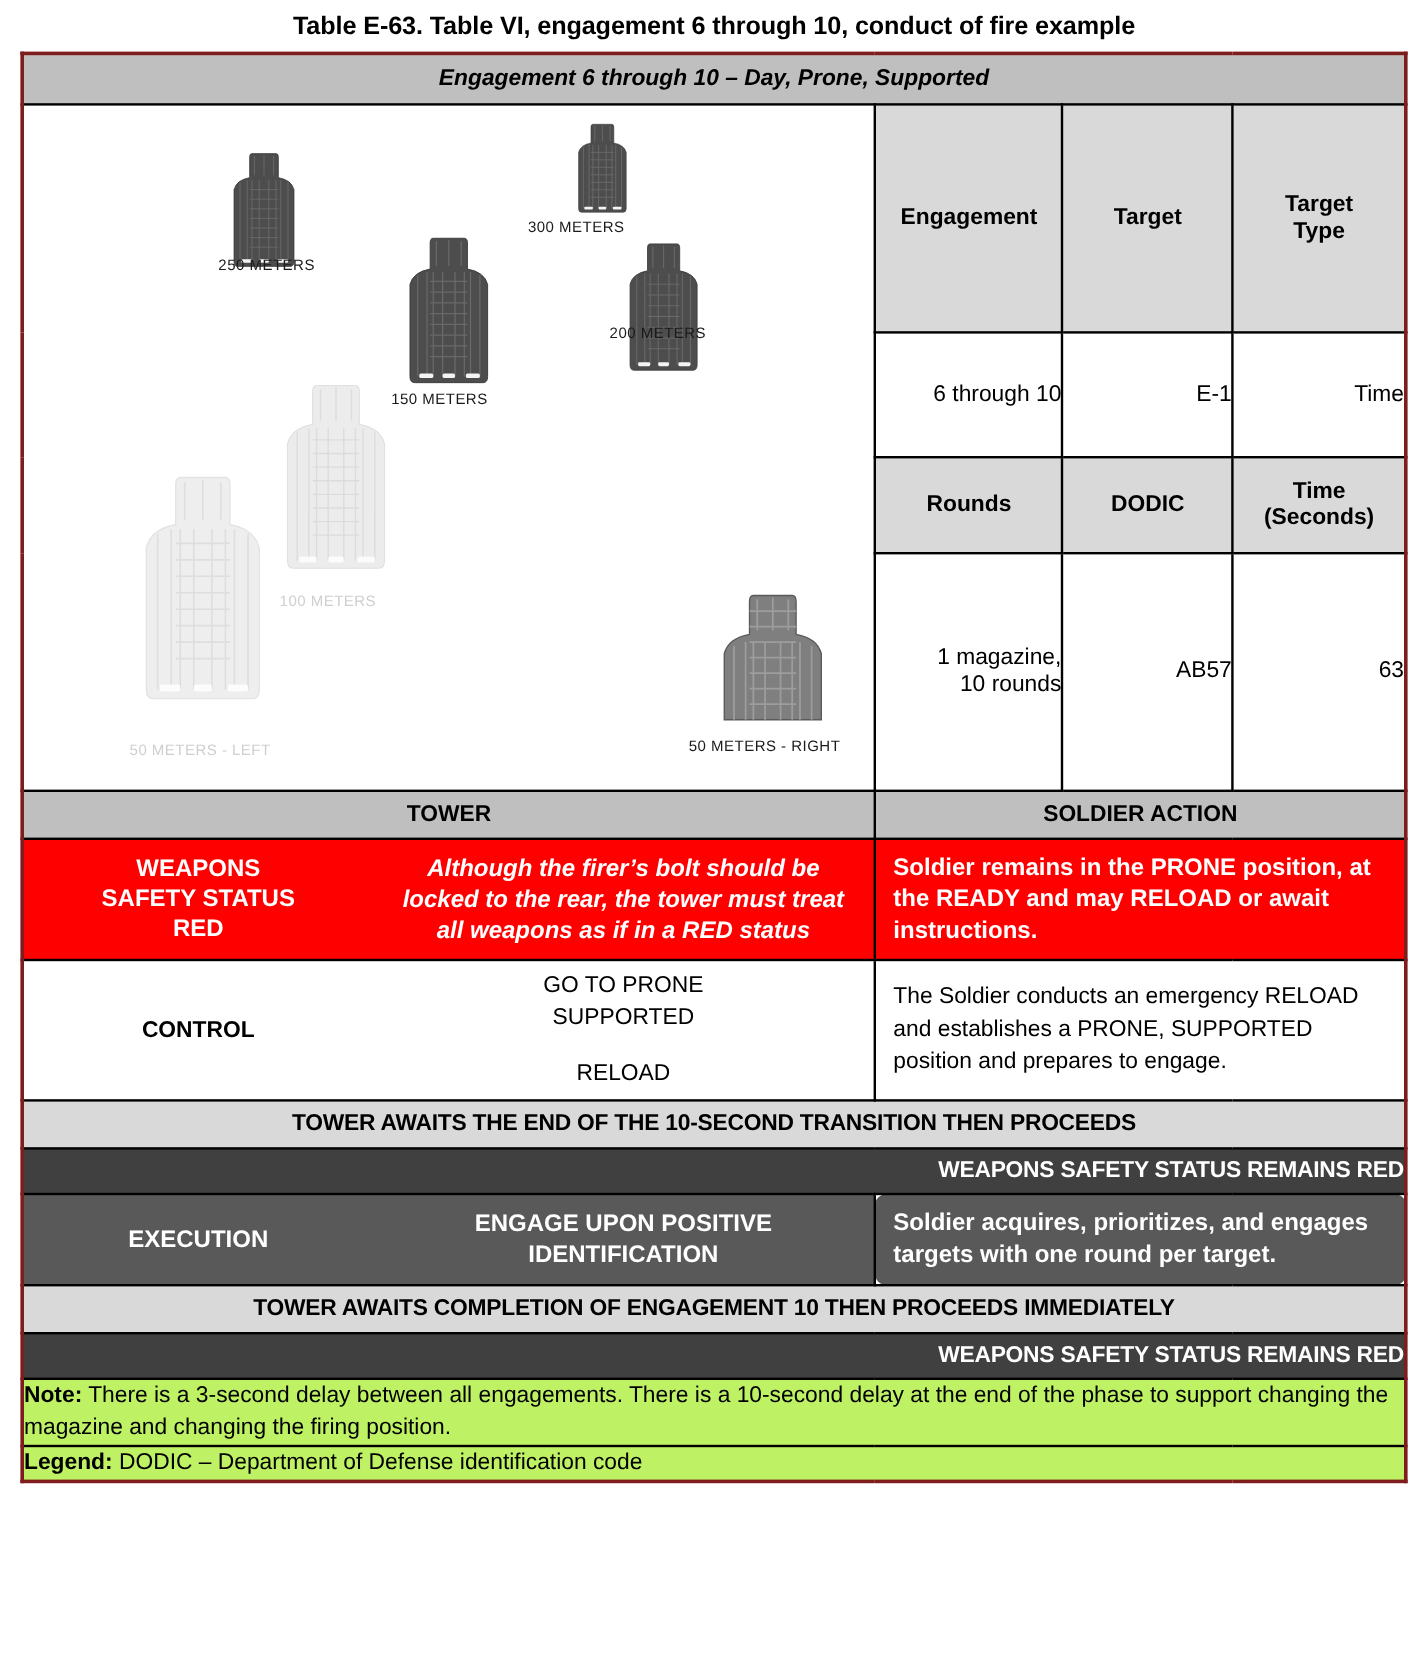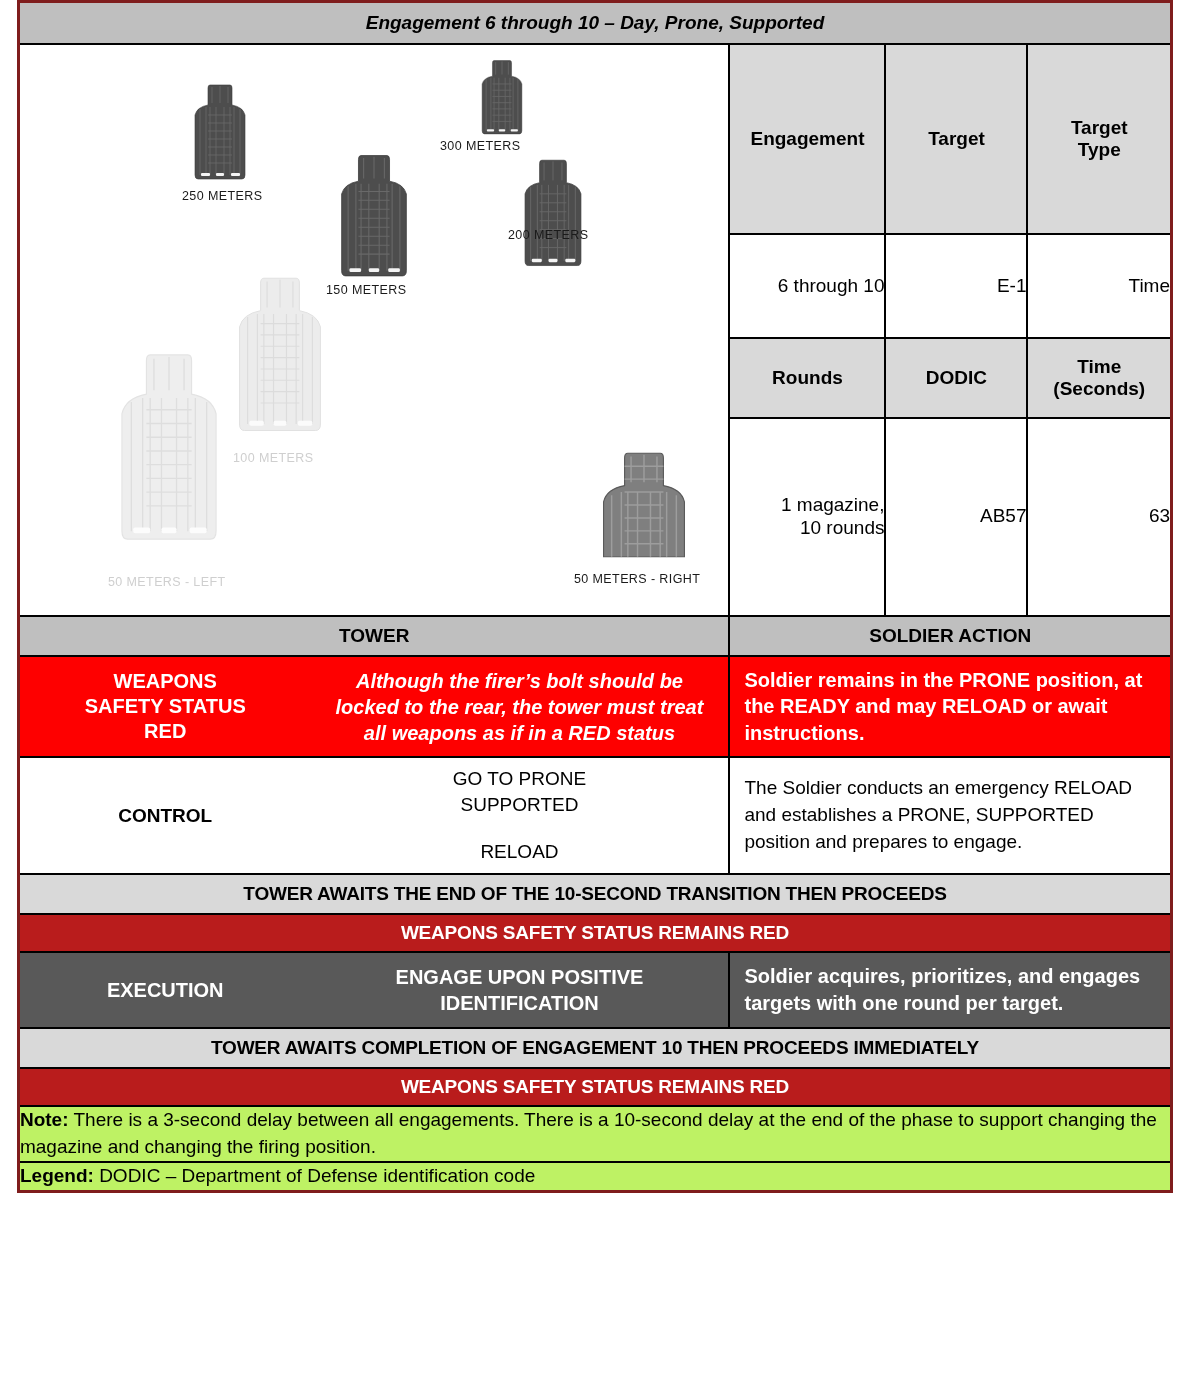--- a/index.html
+++ b/index.html
@@ -75,23 +75,23 @@
   .greybar{
     background:#d9d9d9;
     text-align:center;
     font-weight:bold;
     font-size:20px;
     height:38px;
     letter-spacing:-0.2px;
   }
   
   .redbar{
-    background:#b91c1c;
+    background:#404040;
     color:#fff;
-    text-align:center;
+    text-align:right;
     font-weight:bold;
     font-size:20px;
     height:36px;
     letter-spacing:-0.2px;
     margin-left:16px;
   }
 
   
   .redcell{background:#fe0000;color:#fff;margin-top:48px;}
   .redcell.lbl{font-weight:bold;text-align:center;font-size:20px;line-height:1.25;padding:10px 4px;}
@@ -100,21 +100,21 @@
 
   
   .wcell.lbl{font-weight:bold;text-align:center;font-size:19px;padding:8px 4px;}
   .wcell.mid{text-align:center;font-size:19px;line-height:1.35;padding:8px 10px;}
   .wcell.act{text-align:left;font-size:19px;line-height:1.42;padding:8px 14px;}
 
   
   .dcell{background:#595959;color:#fff;}
   .dcell.lbl{font-weight:bold;text-align:center;font-size:20px;padding:10px 4px;}
   .dcell.mid{font-weight:bold;text-align:center;font-size:20px;line-height:1.3;padding:10px 10px;}
-  .dcell.act{font-weight:bold;text-align:left;font-size:20px;line-height:1.35;padding:10px 14px;}
+  .dcell.act{font-weight:bold;text-align:left;font-size:20px;line-height:1.35;padding:10px 14px;border-radius:10px;}
 
   
   .note{
     font-size:19px;line-height:1.42;text-align:left;padding:8px 10px 9px 10px;background:#bef264;margin-top:10px;
   }
   .note b{font-weight:bold;}
 
   
   .rangecell{background:#fff;padding:0;vertical-align:top;}
   .range{position:relative;width:100%;height:570px;overflow:hidden;}
@@ -127,20 +127,21 @@
     letter-spacing:0.4px;
     white-space:nowrap;
     font-family:"Liberation Sans", sans-serif;
   }
 </style>
 </head>
 <body>
 
 <div class="page">
 
+  <div class="caption">Table E-63. Table VI, engagement 6 through 10, conduct of fire example</div>
 
   <table class="tbl">
     <colgroup>
       <col style="width:292px">
       <col style="width:419px">
       <col style="width:156px">
       <col style="width:142px">
       <col style="width:144px">
     </colgroup>
 
@@ -164,21 +165,21 @@
                 <path d="M24 24 v68 M30 24 v68 M38 24 v68 M44 24 v68"></path>
                 <path d="M22 32 h24 M22 40 h24 M22 48 h24 M22 56 h24 M22 64 h24 M22 72 h24 M22 80 h24"></path>
               </g>
               <g fill="#f4f4f4">
                 <rect x="15" y="90" width="9" height="3" rx="1"></rect>
                 <rect x="30" y="90" width="8" height="3" rx="1"></rect>
                 <rect x="45" y="90" width="9" height="3" rx="1"></rect>
               </g>
             </svg>
           </div>
-          <div class="tgtlabel" style="left:162px;top:144px;color:#1a1a1a;text-align:center;">250 METERS</div>
+          <div class="tgtlabel" style="left:162px;top:126px;color:#1a1a1a;text-align:center;">250 METERS</div>
 
           <div class="tgt" style="left:455px;top:14px;">
             <svg width="54" height="78" viewBox="0 0 68 100" preserveAspectRatio="none">
               <g fill="#4d4d4d" stroke="#3a3a3a" stroke-width="0.6">
                 <path d="M24 2 h20 q2 0 2 3 v17 q11 2 13 10 v60 q0 4 -3 4 h-44 q-3 0 -3 -4 v-60 q2 -8 13 -10 v-17 q0 -3 2 -3 z"></path>
               </g>
               <g stroke="#6e6e6e" stroke-width="1" opacity="0.85" fill="none">
                 <path d="M26 4 v16 M34 3 v17 M42 4 v16"></path>
                 <path d="M14 26 v66 M20 24 v68 M48 24 v68 M54 26 v66"></path>
                 <path d="M24 24 v68 M30 24 v68 M38 24 v68 M44 24 v68"></path>

